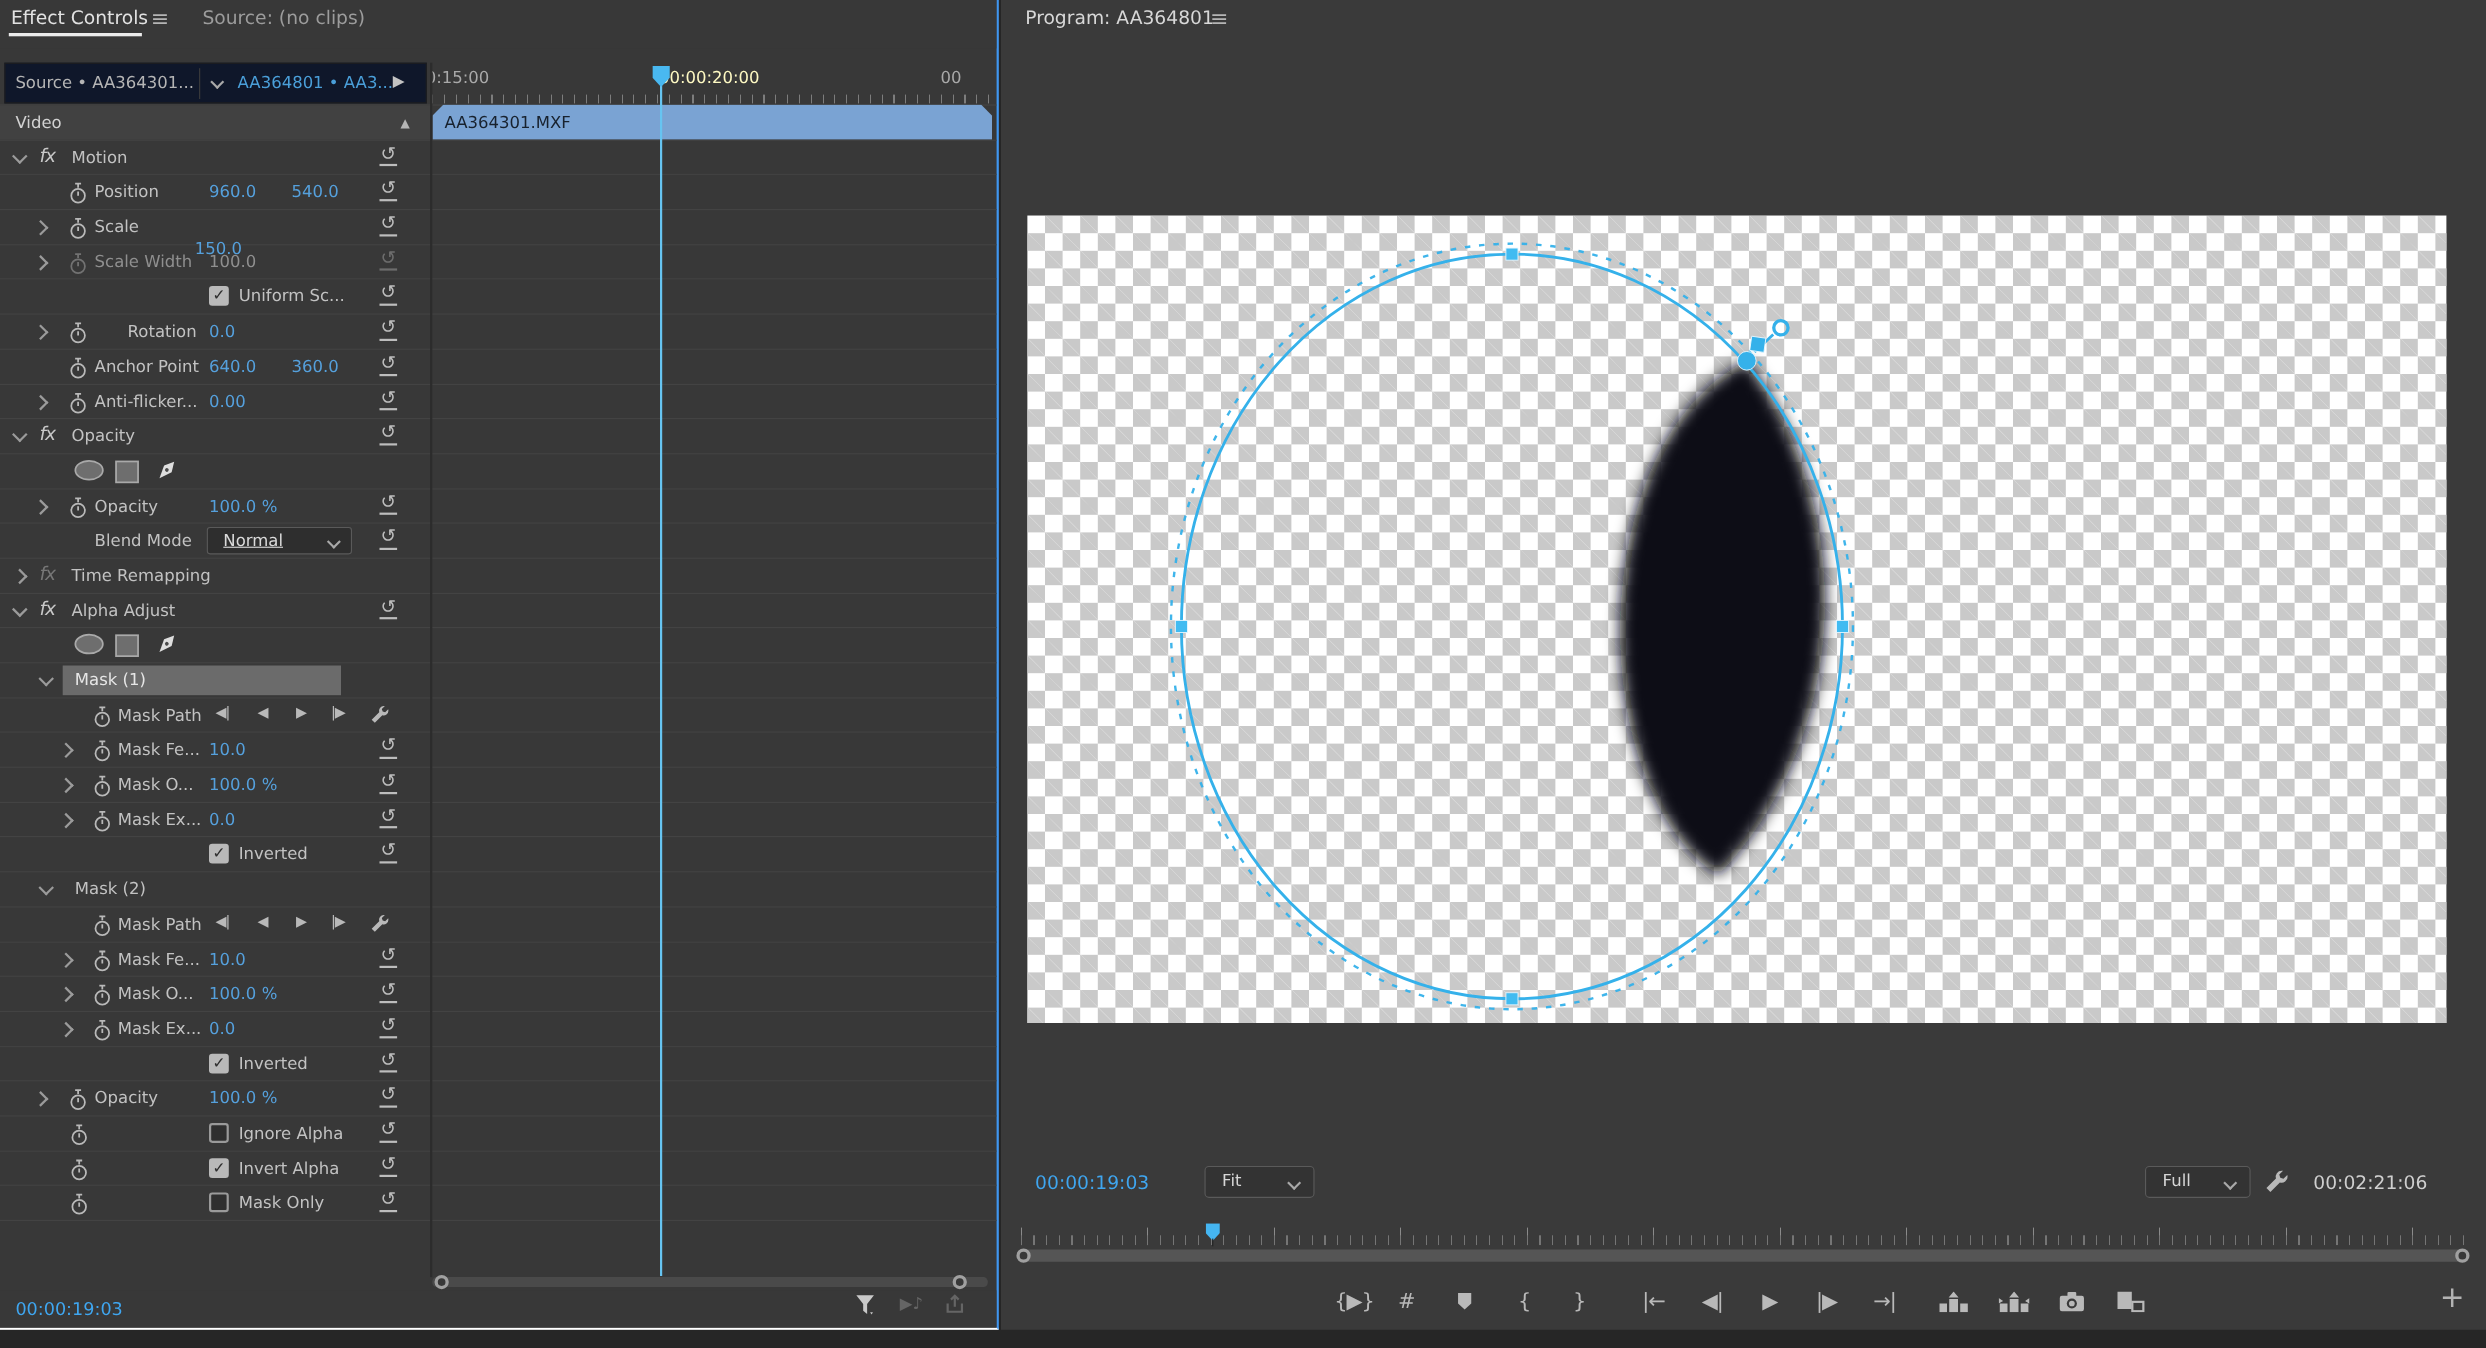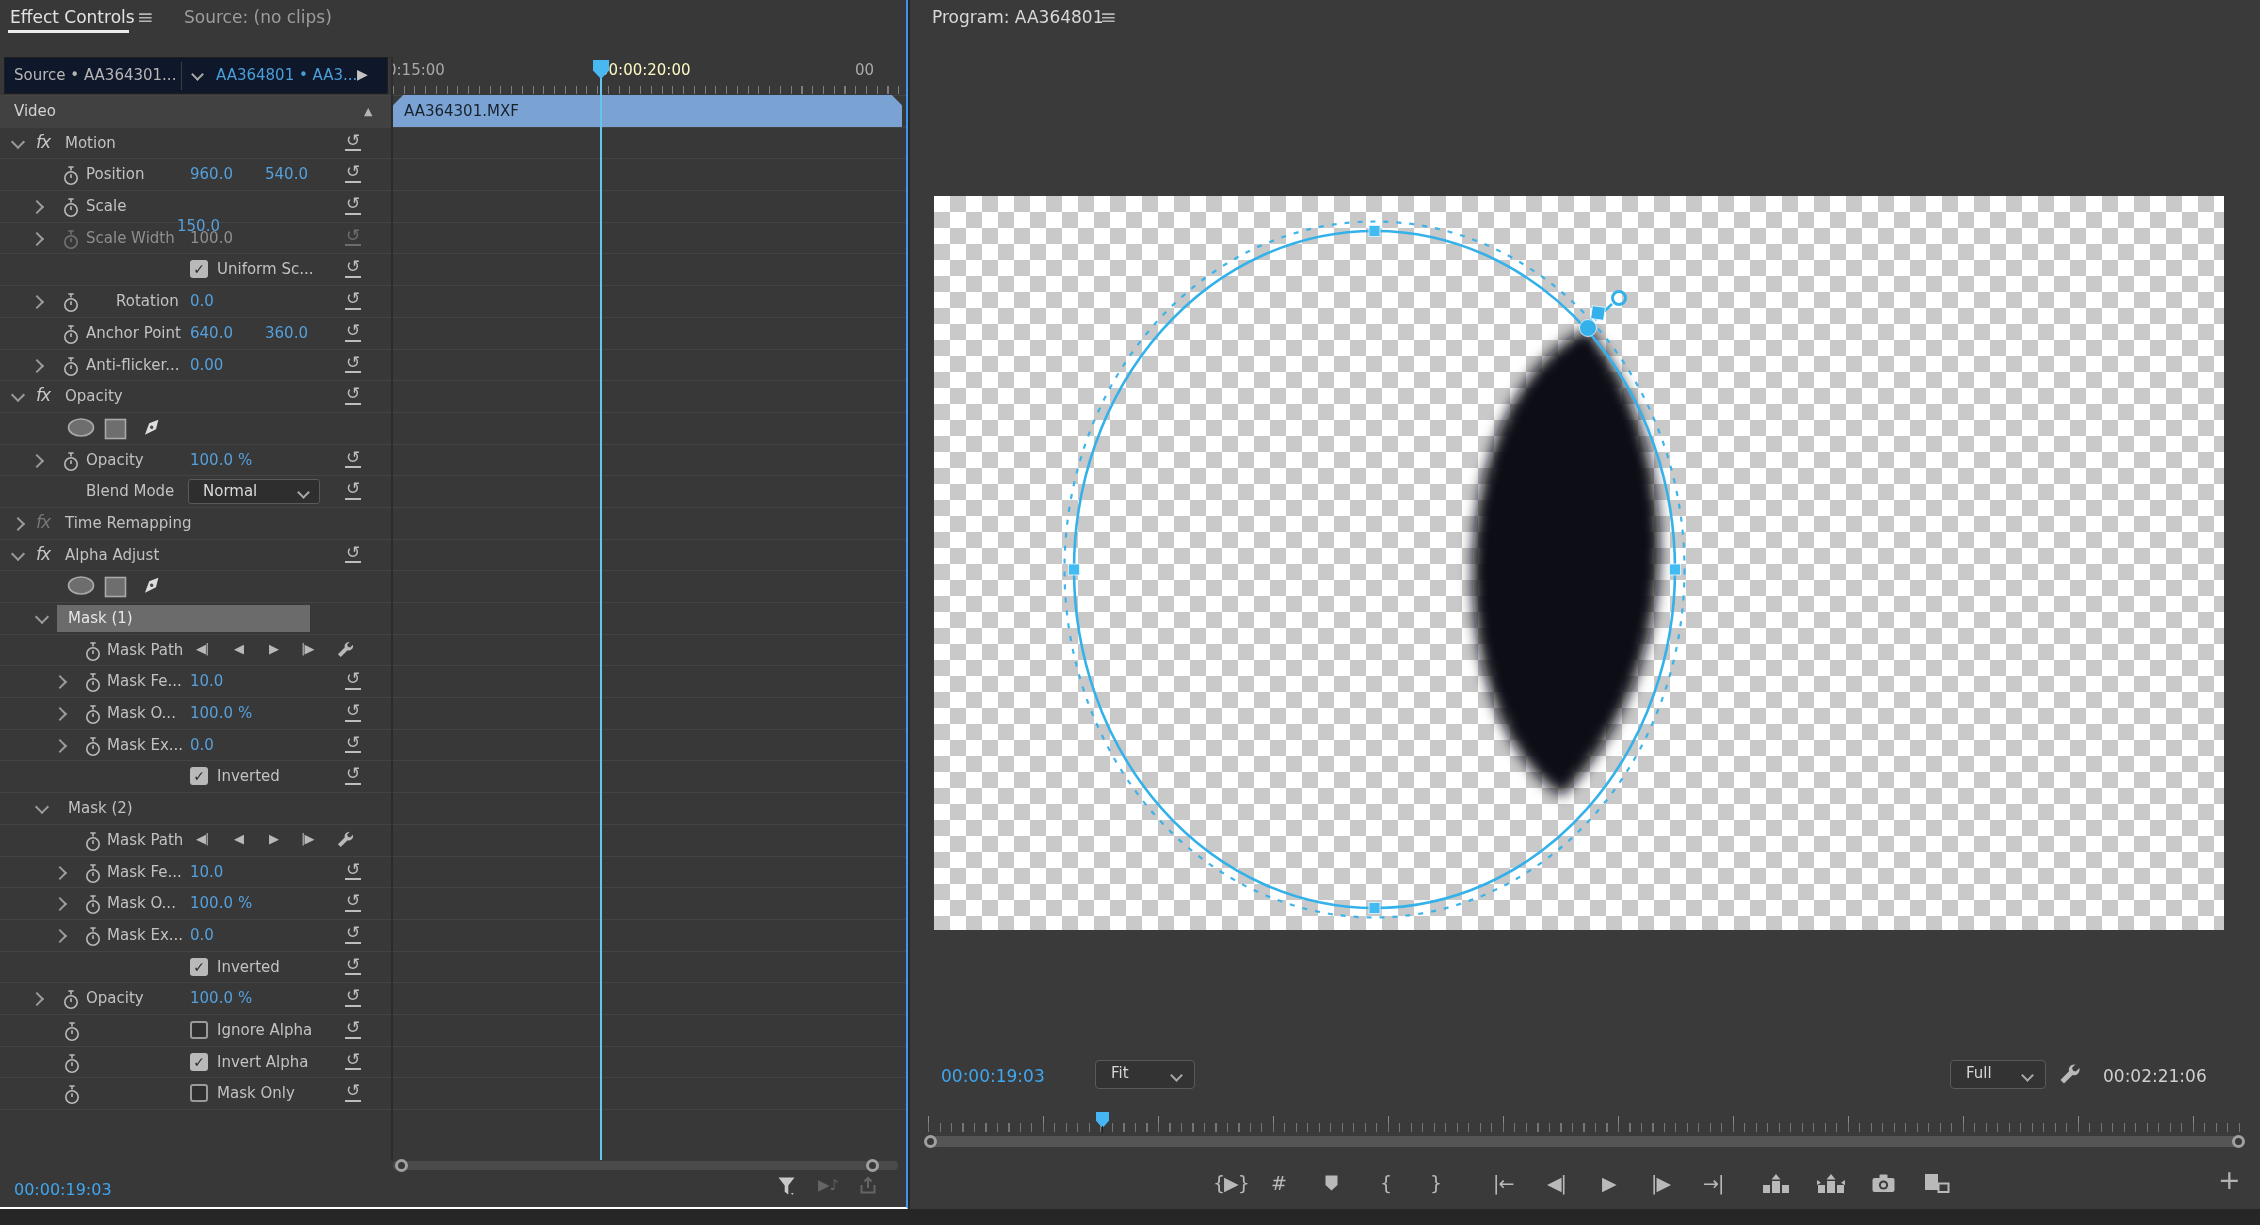--- a/index.html
+++ b/index.html
@@ -51,21 +51,21 @@
   .sw.dim{opacity:.45;}
   .reset{position:absolute;left:345px;top:3px;font-size:17px;line-height:1.1;color:#bdbdbd;
          border-bottom:2px solid #bdbdbd;padding:0 1px;cursor:default;}
   .reset.dim{opacity:.4;}
   .cb{position:absolute;left:190px;top:6px;width:18px;height:18px;border-radius:3px;box-sizing:border-box;
       display:flex;align-items:center;justify-content:center;}
   .cb.on{background:#b9b9b9;color:#2e2e2e;font-size:14px;font-weight:bold;}
   .cb.off{background:#2f2f2f;border:2px solid #9a9a9a;}
   .dd{position:absolute;left:188px;top:3px;width:132px;height:25px;background:#2e2e2e;border:1px solid #5a5a5a;
       border-radius:3px;box-sizing:border-box;}
-  .dd .dd-lbl{position:absolute;left:14px;top:2px;font-size:15px;color:#dadada;}
+  .dd .dd-lbl{position:absolute;left:14px;top:2px;font-size:15px;color:#dadada;text-decoration:underline;}
   .dd .caret{position:absolute;right:11px;top:8px;}
   .selbg{position:absolute;left:57px;top:2px;width:253px;height:27px;background:#6b6b6b;}
   .mp-btn{position:absolute;top:6px;font-size:13px;color:#b9b9b9;letter-spacing:-1px;white-space:nowrap;}
   .shape-ic{position:absolute;top:4px;}
   
   .ec-hscroll-track{position:absolute;left:393px;top:1161px;width:505px;height:9px;background:#4a4a4a;border-radius:4px;z-index:5;}
   .ring{position:absolute;width:13px;height:13px;border:3px solid #a0a0a0;border-radius:50%;background:#383838;box-sizing:border-box;z-index:6;}
   .ec-bottom{position:absolute;left:0;top:1173px;width:906px;height:34px;background:#383838;z-index:8;}
   .ec-tc{position:absolute;left:14px;top:7px;font-size:16px;color:#3fa6f0;}
   

